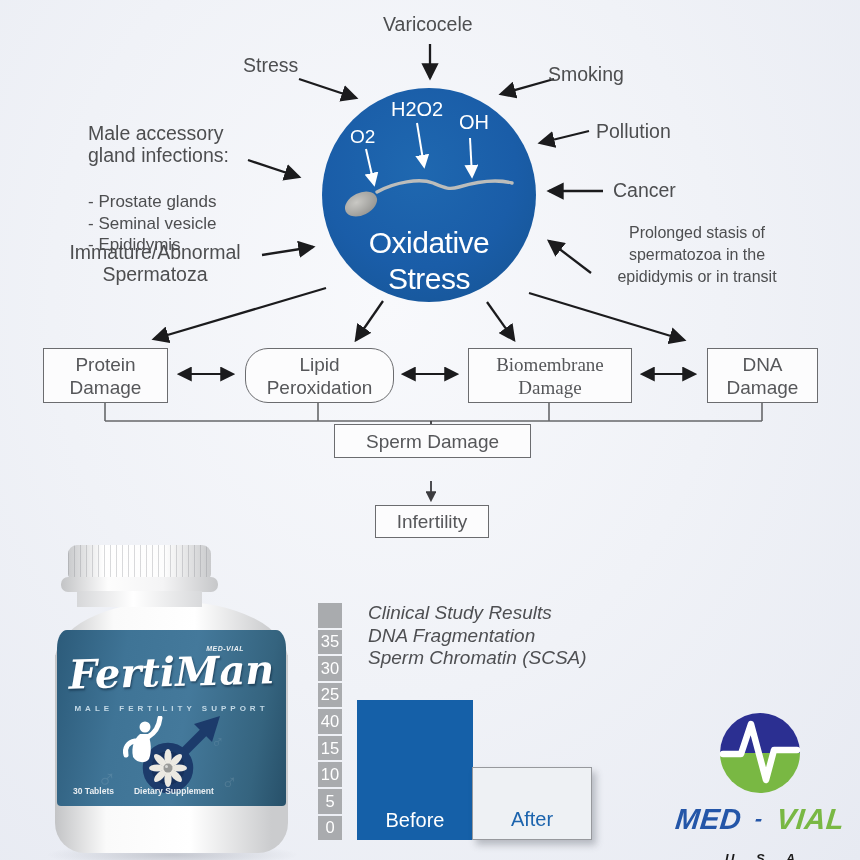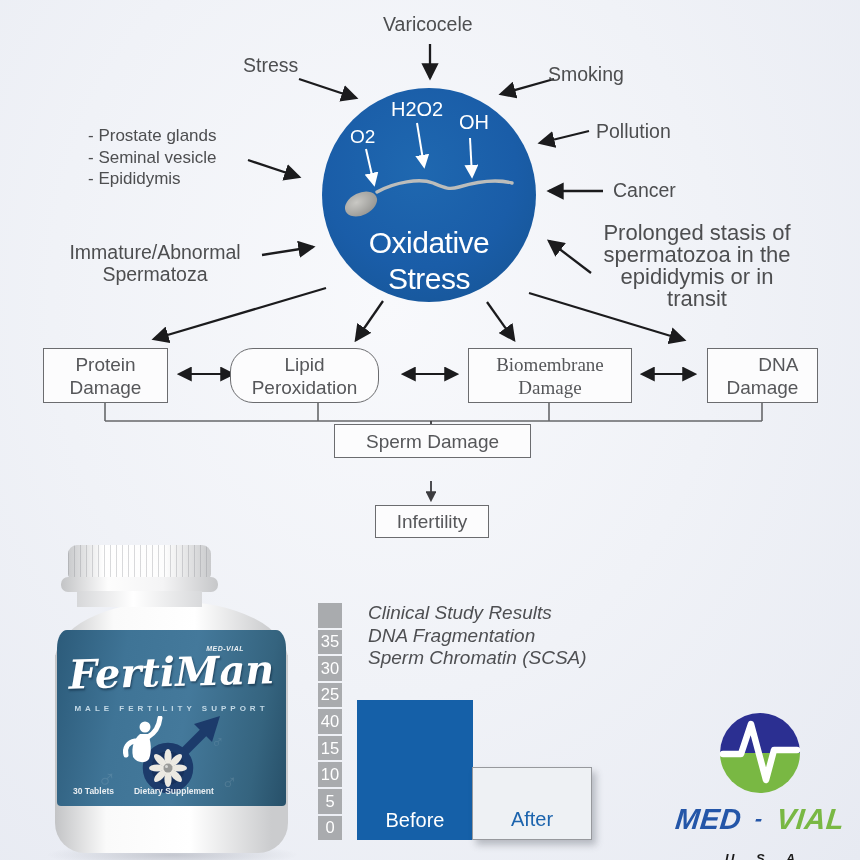--- a/index.html
+++ b/index.html
@@ -23,30 +23,30 @@
   
   .lbl{position:absolute;font-size:19.5px;line-height:22px;color:#4d4e50;white-space:pre-line;}
   .lbl-varicocele{left:383px;top:13px;}
   .lbl-drugs{left:243px;top:54px;}
   .lbl-smoking{left:548px;top:63px;}
   .lbl-pollution{left:596px;top:120px;}
   .lbl-cancer{left:613px;top:179px;}
   .lbl-magi{left:88px;top:100px;}
   .magi-items{font-size:17px;line-height:21.5px;margin-top:3px;white-space:pre-line;}
   .lbl-immature{left:64px;top:241px;width:182px;text-align:center;}
-  .lbl-prolonged{left:595px;top:222px;width:204px;text-align:center;font-size:22px;line-height:22px;}
+  .lbl-prolonged{left:595px;top:222px;width:204px;text-align:center;font-size:16px;line-height:22px;}
 
   
   .dbox{position:absolute;border:1.5px solid #6b6c6f;background:#fcfcfd;color:#56575a;
     font-size:19px;line-height:23px;display:flex;align-items:center;justify-content:center;
     text-align:center;white-space:pre-line;}
   .dbox-protein{left:43px;top:348px;width:123px;height:53px;}
-  .dbox-lipid{left:230px;top:348px;width:147px;height:53px;border-radius:23px;}
+  .dbox-lipid{left:245px;top:348px;width:147px;height:53px;border-radius:23px;}
   .dbox-biomem{left:468px;top:348px;width:162px;height:53px;font-family:Liberation Serif, serif;}
-  .dbox-dna{left:707px;top:348px;width:109px;height:53px;text-align:right;}
+  .dbox-dna{left:707px;top:348px;width:109px;height:53px;}
   .dbox-sperm{left:334px;top:424px;width:195px;height:32px;}
   .dbox-infertility{left:375px;top:505px;width:112px;height:31px;}
 
   .overlay{position:absolute;left:0;top:0;pointer-events:none;}
 
   
   .bottle{position:absolute;left:55px;top:543px;width:235px;height:317px;}
   .bottle .cap{position:absolute;left:13px;top:2px;width:143px;height:34px;border-radius:9px 9px 5px 5px;
     background:repeating-linear-gradient(90deg, rgba(130,132,138,.30) 0 1.5px, rgba(255,255,255,0) 1.5px 6px),
                linear-gradient(90deg,#c9cacc 0%,#ffffff 25%,#fdfdfd 68%,#c9cacc 100%);}
@@ -174,20 +174,22 @@
   <span class="rad rad-oh">OH</span>
   <div class="circle-title pre">Oxidative
 Stress</div>
 
   <div class="lbl lbl-varicocele">Varicocele</div>
   <div class="lbl lbl-drugs">Stress</div>
   <div class="lbl lbl-smoking">Smoking</div>
   <div class="lbl lbl-pollution">Pollution</div>
   <div class="lbl lbl-cancer">Cancer</div>
   <div class="lbl lbl-magi">
+    <div class="magi-title pre">Male accessory
+gland infections:</div>
     <div class="magi-items">- Prostate glands
 - Seminal vesicle
 - Epididymis</div>
   </div>
   <div class="lbl lbl-immature">Immature/Abnormal
 Spermatoza</div>
   <div class="lbl lbl-prolonged">Prolonged stasis of
 spermatozoa in the
 epididymis or in transit</div>
 

